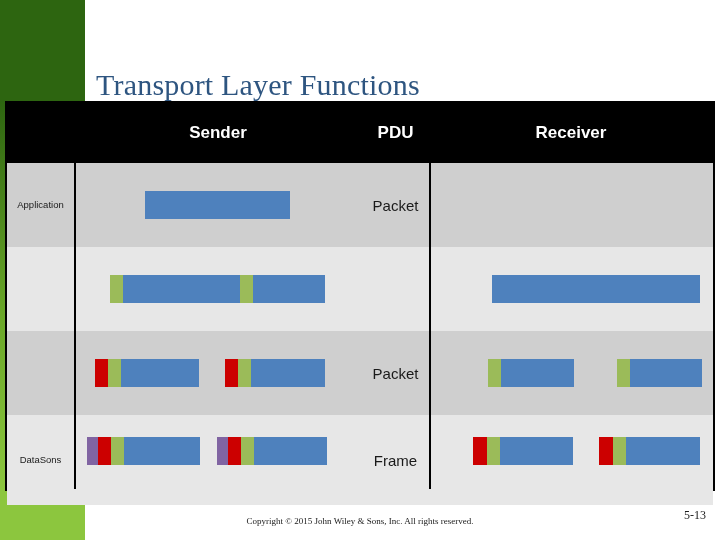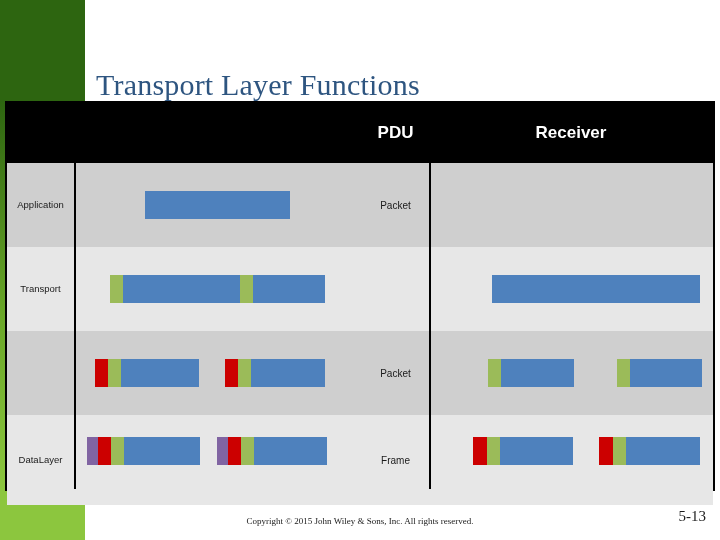--- a/index.html
+++ b/index.html
@@ -120,21 +120,21 @@
 
   
   .pdu-name {
     position: absolute;
     left: 355px; top: 0;
     width: 67px;
     height: 100%;
     display: flex;
     align-items: center;
     justify-content: center;
-    font-size: 10px;
+    font-size: 15px;
     color: #1a1a1a;
   }
 
   
   .v-divider {
     position: absolute;
     top: 0;
     width: 2px;
     height: 326px;
     background: #000000;
@@ -158,55 +158,53 @@
     width: 720px;
     text-align: center;
     font-family: "Liberation Serif", serif;
     font-size: 9px;
     color: #1a1a1a;
   }
   #page-number {
     position: absolute;
     right: 14px; top: 508px;
     font-family: "Liberation Serif", serif;
-    font-size: 15px;
+    font-size: 12px;
     color: #1a1a1a;
   }
 </style>
 </head>
 <body>
 
 <div id="green-top"></div>
 <div id="green-edge"></div>
 <div id="green-bottom"></div>
 
 <div id="slide-title">Transport Layer Functions</div>
 
 <div id="diagram">
 
   <div id="header-row">
+    <div class="header-cell" id="header-sender">Sender</div>
     <div class="header-cell" id="header-pdu">PDU</div>
     <div class="header-cell" id="header-receiver">Receiver</div>
   </div>
 
   <div id="body-area">
     <div id="rows-host">
         <div class="layer-row row-0 shade-dark">
           <div class="layer-name">
             <div>Application</div>
           </div>
           <div class="pdu-name">Packet</div>
           <div class="pkt" style="left: 138px; top: 28px;">
             <div class="seg" style="width: 145px; background: rgb(78, 129, 189);"></div>
           </div>
         </div>
         <div class="layer-row row-1 shade-light">
-          <div class="layer-name">
-            <div>Transport</div>
-          </div>
           <div class="pkt" style="left: 103px; top: 28px;">
             <div class="seg" style="width: 13px; background: rgb(155, 187, 89);"></div>
             <div class="seg" style="width: 117px; background: rgb(78, 129, 189);"></div>
             <div class="seg" style="width: 13px; background: rgb(155, 187, 89);"></div>
             <div class="seg" style="width: 72px; background: rgb(78, 129, 189);"></div>
           </div>
           <div class="pkt" style="left: 485px; top: 28px;">
             <div class="seg" style="width: 208px; background: rgb(78, 129, 189);"></div>
           </div>
         </div>
@@ -227,21 +225,21 @@
             <div class="seg" style="width: 73px; background: rgb(78, 129, 189);"></div>
           </div>
           <div class="pkt" style="left: 610px; top: 28px;">
             <div class="seg" style="width: 13px; background: rgb(155, 187, 89);"></div>
             <div class="seg" style="width: 72px; background: rgb(78, 129, 189);"></div>
           </div>
         </div>
         <div class="layer-row row-3 shade-light">
           <div class="layer-name">
             <div>Data</div>
-            <div>Layer</div>
+            <div>Sons</div>
           </div>
           <div class="pdu-name">Frame</div>
           <div class="pkt" style="left: 80px; top: 22px;">
             <div class="seg" style="width: 11px; background: rgb(128, 100, 162);"></div>
             <div class="seg" style="width: 13px; background: rgb(204, 0, 0);"></div>
             <div class="seg" style="width: 13px; background: rgb(155, 187, 89);"></div>
             <div class="seg" style="width: 76px; background: rgb(78, 129, 189);"></div>
           </div>
           <div class="pkt" style="left: 210px; top: 22px;">
             <div class="seg" style="width: 11px; background: rgb(128, 100, 162);"></div>

